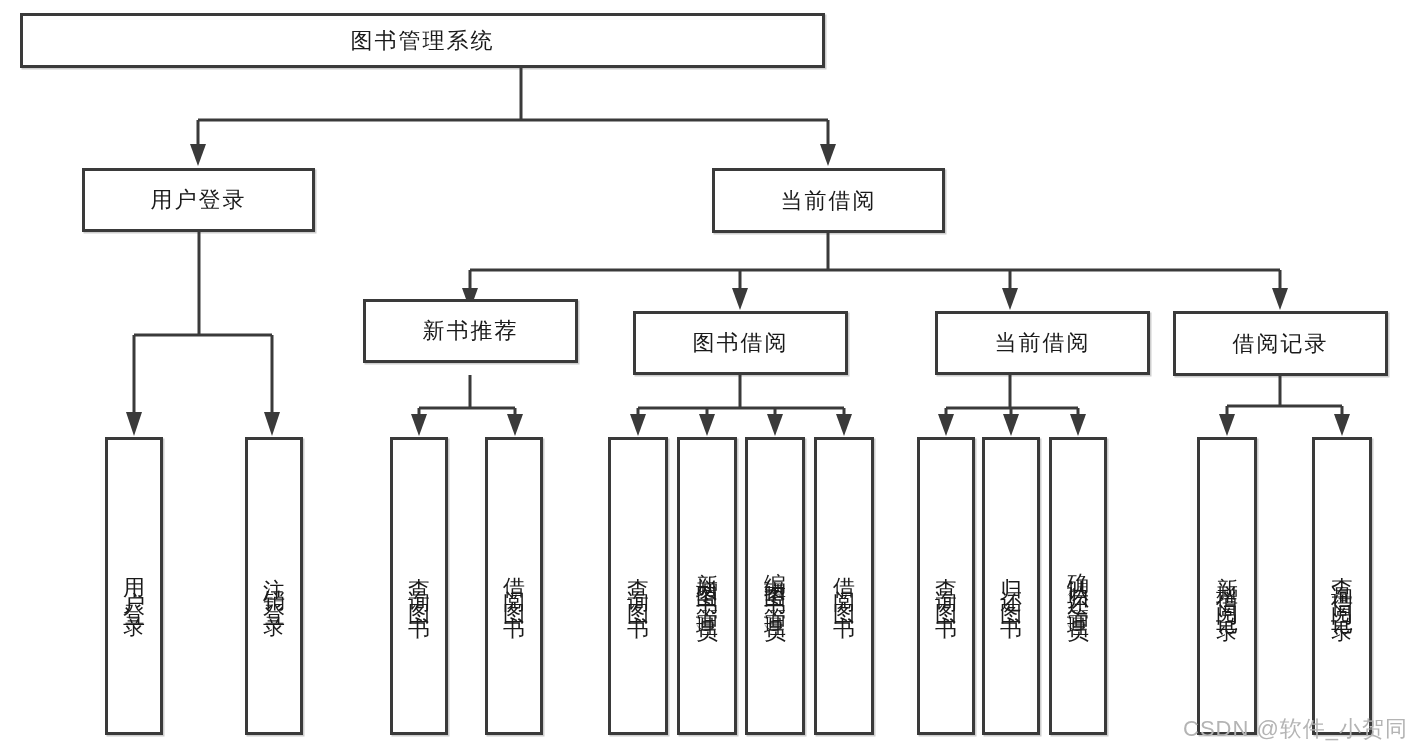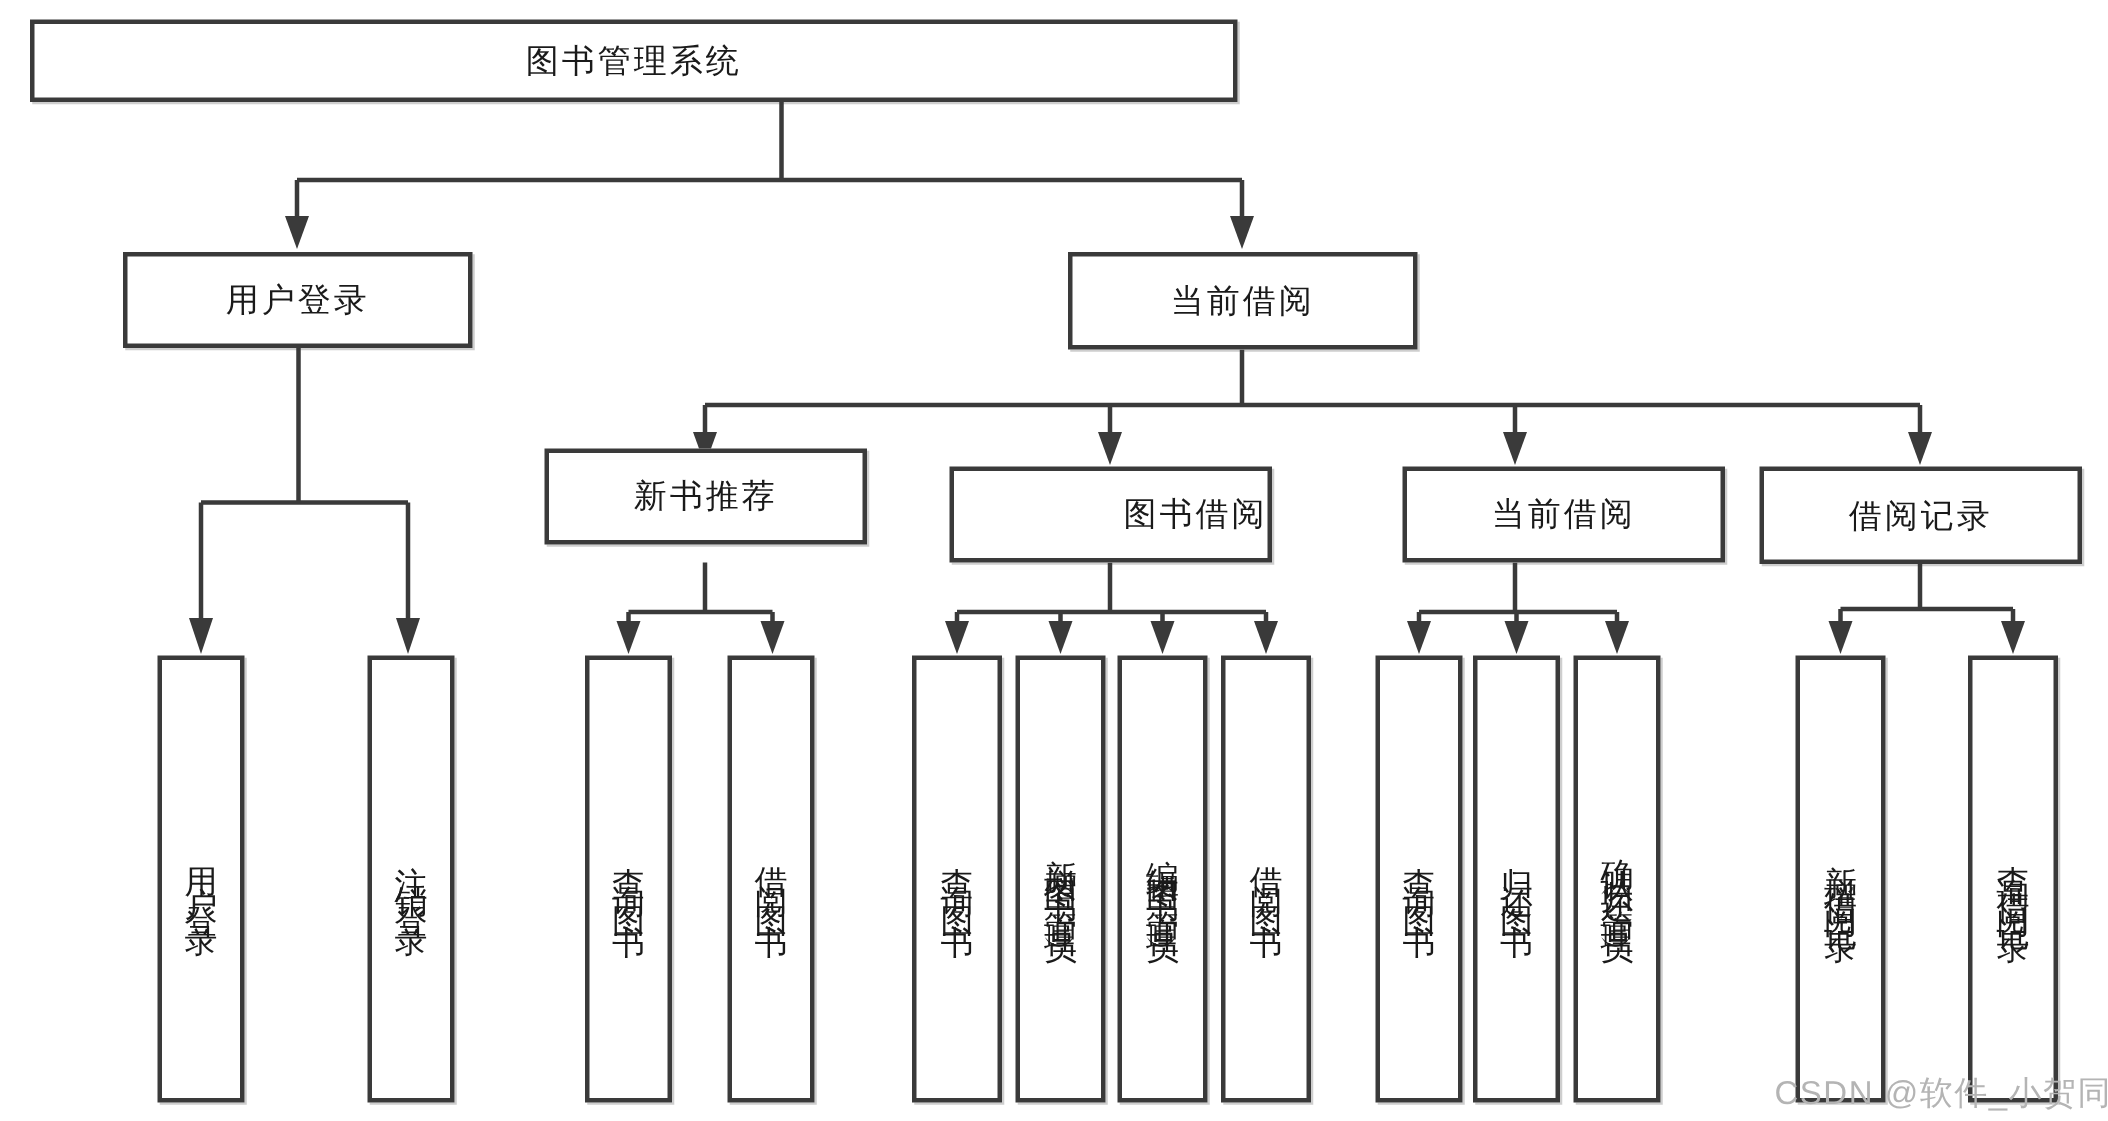--- a/index.html
+++ b/index.html
@@ -105,21 +105,21 @@
   <div class="hbox" style="left:82px;top:168px;width:233px;height:64px;">
     <span>用户登录</span>
   </div>
   <div class="hbox" style="left:712px;top:168px;width:233px;height:65px;">
     <span>当前借阅</span>
   </div>
 
   <div class="hbox" style="left:363px;top:299px;width:215px;height:64px;">
     <span>新书推荐</span>
   </div>
-  <div class="hbox" style="left:633px;top:311px;width:215px;height:64px;justify-content:flex-end;">
+  <div class="hbox" style="left:633px;top:311px;width:215px;height:64px;">
     <span>图书借阅</span>
   </div>
   <div class="hbox" style="left:903px;top:311px;width:215px;height:64px;margin-left:32px;">
     <span>当前借阅</span>
   </div>
   <div class="hbox" style="left:1173px;top:311px;width:215px;height:65px;">
     <span>借阅记录</span>
   </div>
 
   <div class="vbox" style="left:105px;width:58px;">

